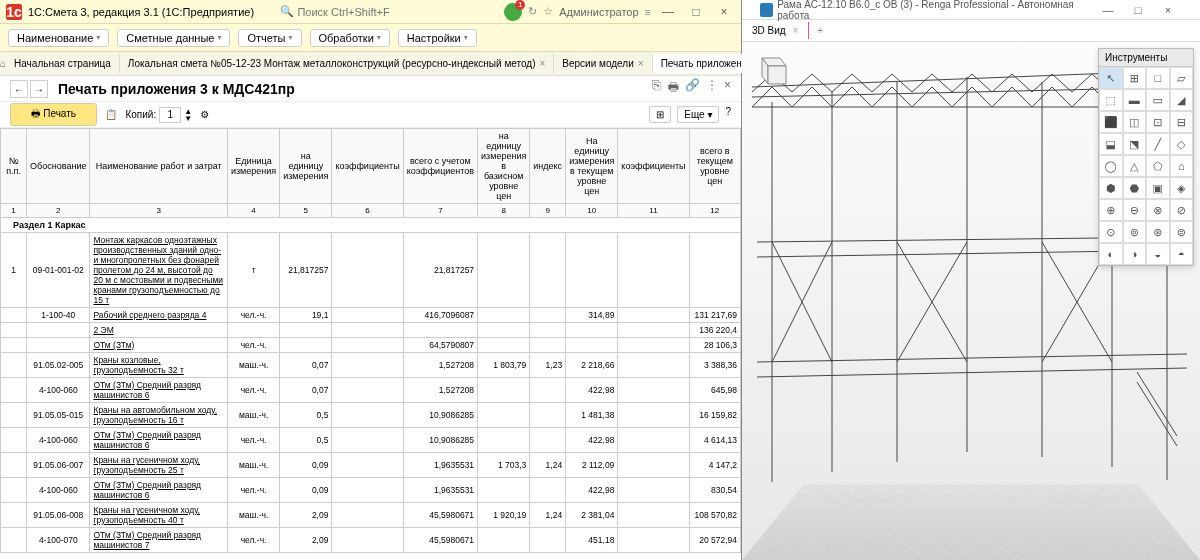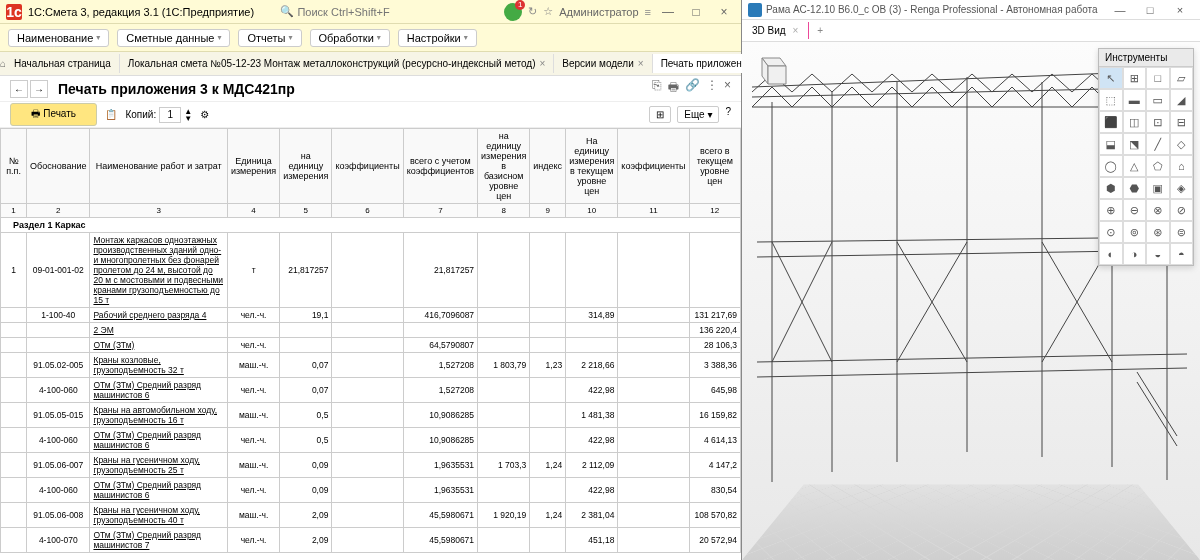--- a/index.html
+++ b/index.html
@@ -50,21 +50,21 @@
 table { border-collapse: collapse; width: 100%; }
 th, td { border: 1px solid #ccc; padding: 2px 3px; text-align: center; vertical-align: middle; }
 th { background: #f9f9f9; font-weight: normal; font-size: 9px; }
 .num-row td { background: #fafafa; font-size: 8px; }
 td.left { text-align: left; text-decoration: underline; }
 td.right { text-align: right; }
 .section-row td { text-align: left; font-weight: bold; font-size: 9px; padding-left: 12px; }
 tbody td { font-size: 8.5px; }
 
 
-.titlebar-r { height: 20px; background: #fff; display: flex; align-items: center; padding: 0 6px; font-size: 10px; color: #555; border-bottom: 1px solid #ddd; gap: 4px; }
+.titlebar-r { height: 20px; background: #fff; display: flex; align-items: center; padding: 0 18px; font-size: 10px; color: #555; border-bottom: 1px solid #ddd; gap: 4px; }
 .titlebar-r .rlogo { width: 14px; height: 14px; background: #2a7ab8; border-radius: 2px; }
 .titlebar-r .wbtns { margin-left: auto; display: flex; gap: 2px; }
 .titlebar-r .wbtn { width: 28px; height: 16px; display: flex; align-items: center; justify-content: center; font-size: 11px; color: #555; cursor: pointer; }
 .tabs-r { height: 22px; display: flex; align-items: center; border-bottom: 1px solid #ddd; font-size: 10px; }
 .tabs-r .tab { padding: 3px 10px; border-right: 1px solid #ec4899; background: #fff; cursor: pointer; }
 .tabs-r .plus { padding: 3px 8px; color: #888; cursor: pointer; }
 .viewport { flex: 1; background: linear-gradient(#fcfcfc, #e8e8e8); position: relative; overflow: hidden; }
 .floor { position: absolute; bottom: 0; left: 0; right: 0; height: 180px; background: repeating-linear-gradient(45deg, #d8d8d8 0 1px, transparent 1px 22px), repeating-linear-gradient(-45deg, #d8d8d8 0 1px, transparent 1px 22px), linear-gradient(#e2e2e2, #cfcfcf); transform: perspective(400px) rotateX(55deg); transform-origin: bottom; }
 .viewport svg { position: absolute; inset: 0; }
 .tool-panel { position: absolute; top: 6px; right: 6px; width: 96px; background: #f4f4f4; border: 1px solid #bbb; box-shadow: 0 2px 6px rgba(0,0,0,0.15); }

